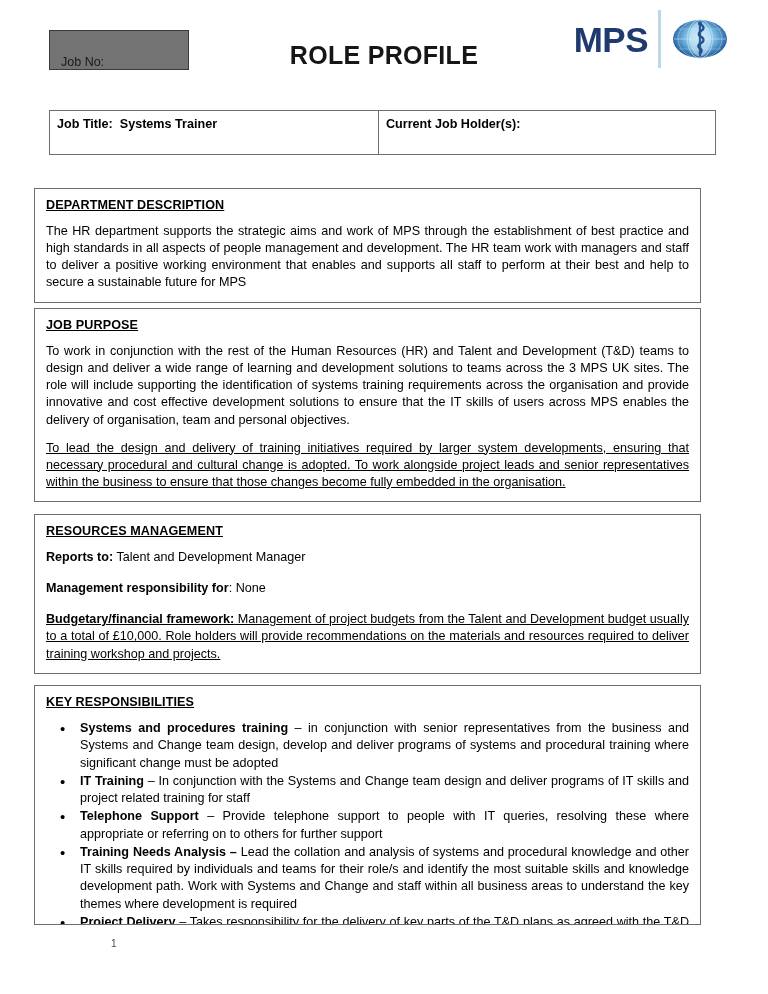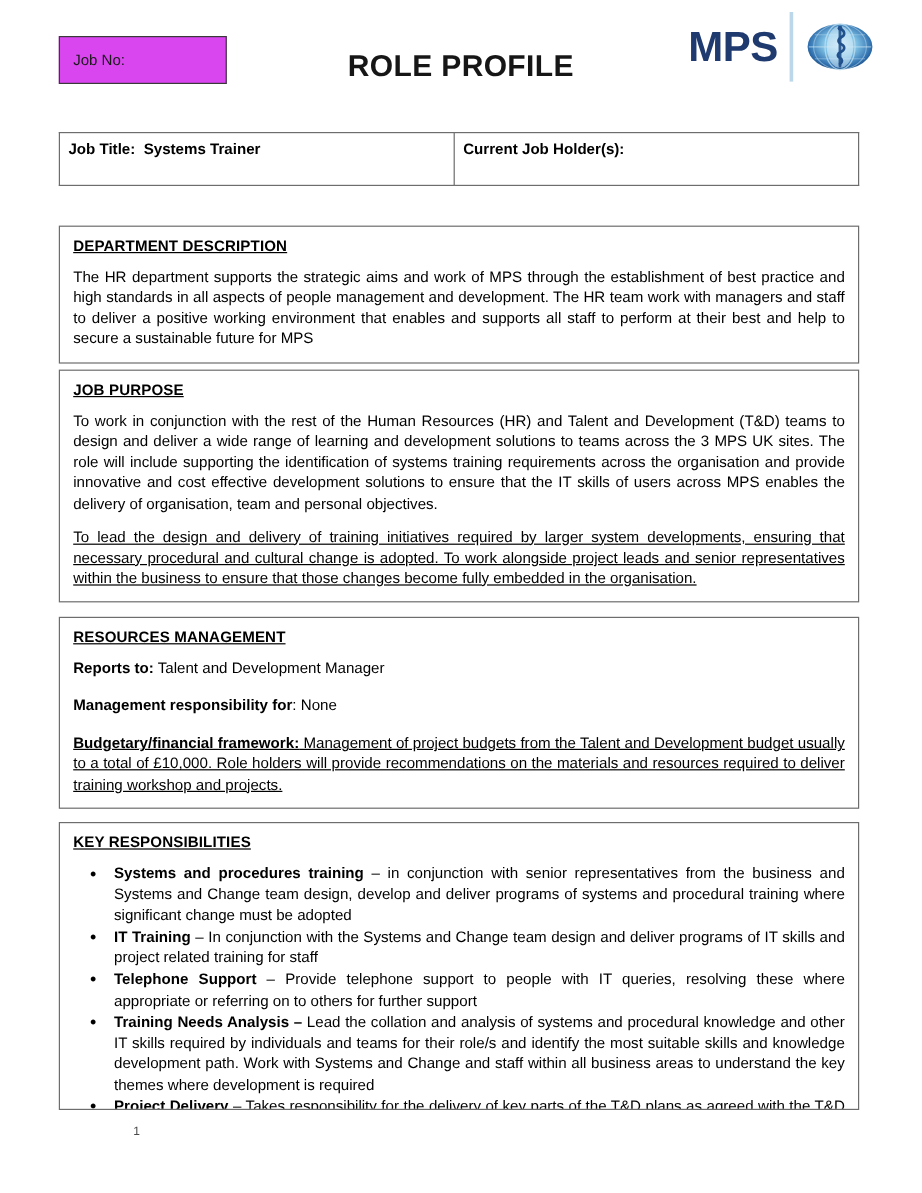--- a/index.html
+++ b/index.html
@@ -22,23 +22,23 @@
     position: relative;
     height: 100px;
   }
   .job-no-box {
     position: absolute;
     left: 49px;
     top: 30px;
     width: 140px;
     height: 40px;
     border: 1.5px solid #3a3a3a;
-    background: #d946ef;
+    background: #737373;
     display: flex;
-    align-items: center;
+    align-items: flex-end;
     padding-left: 11px;
     font-size: 12.5px;
     color: #1a1a1a;
   }
   .doc-title {
     position: absolute;
     left: 0;
     right: 0;
     top: 41px;
     text-align: center;
@@ -93,21 +93,21 @@
     line-height: 1.33;
   }
   .info-table .col-left { width: 329px; }
   .cell-r1 { height: 44px; }
   .cell-r2 { height: 37px; }
   .sup { font-size: 8.5px; vertical-align: super; line-height: 0; }
 
   
   .section {
     position: absolute;
-    left: 49px;
+    left: 34px;
     width: 667px;
     border: 1px solid #6d6d6d;
     background: #ffffff;
     padding: 9px 11px 10px 11px;
   }
   .section-heading {
     font-size: 12.6px;
     font-weight: bold;
     text-decoration: underline;
     margin: 0 0 11px 0;

